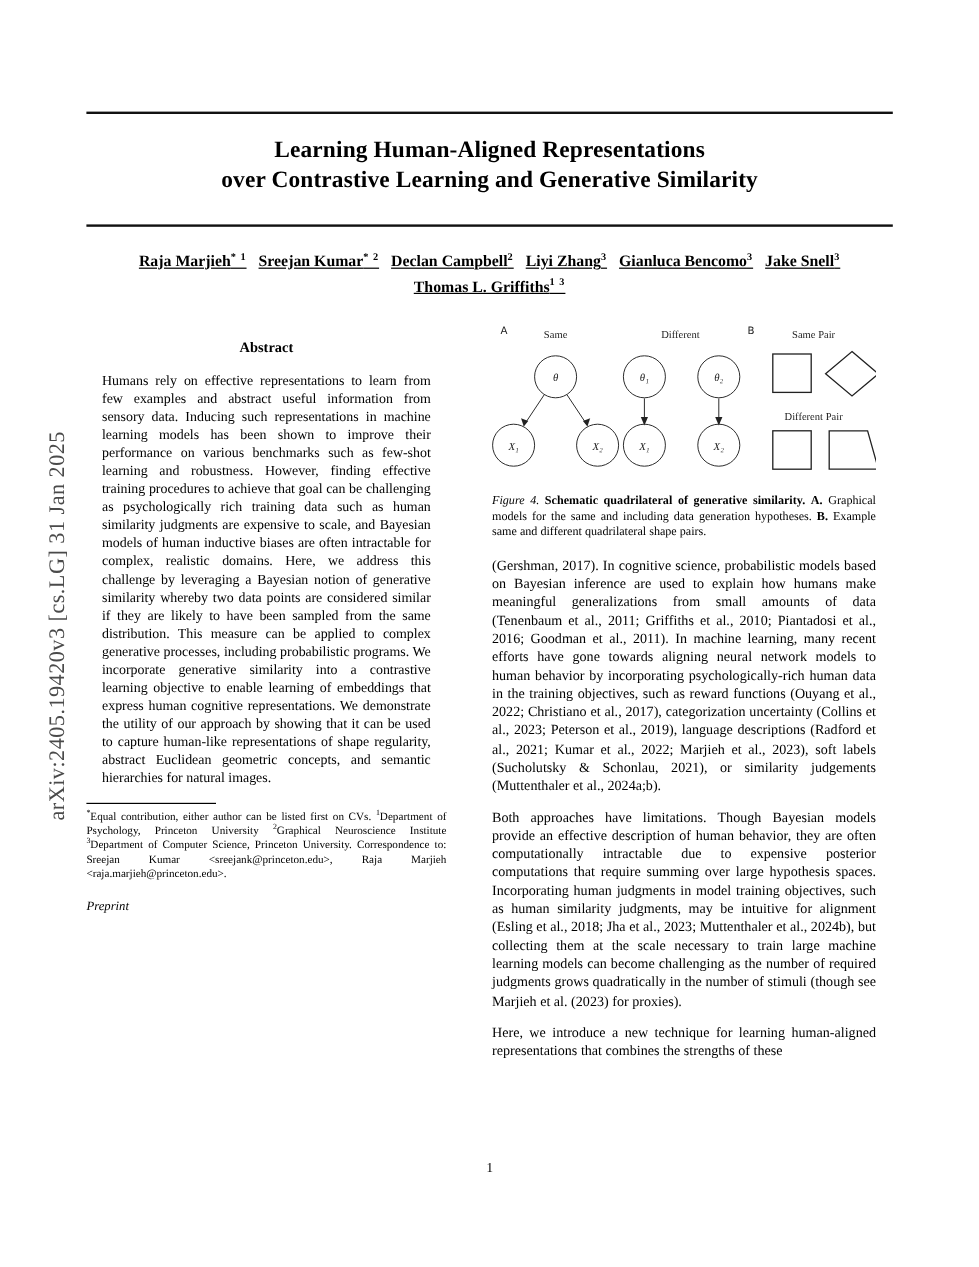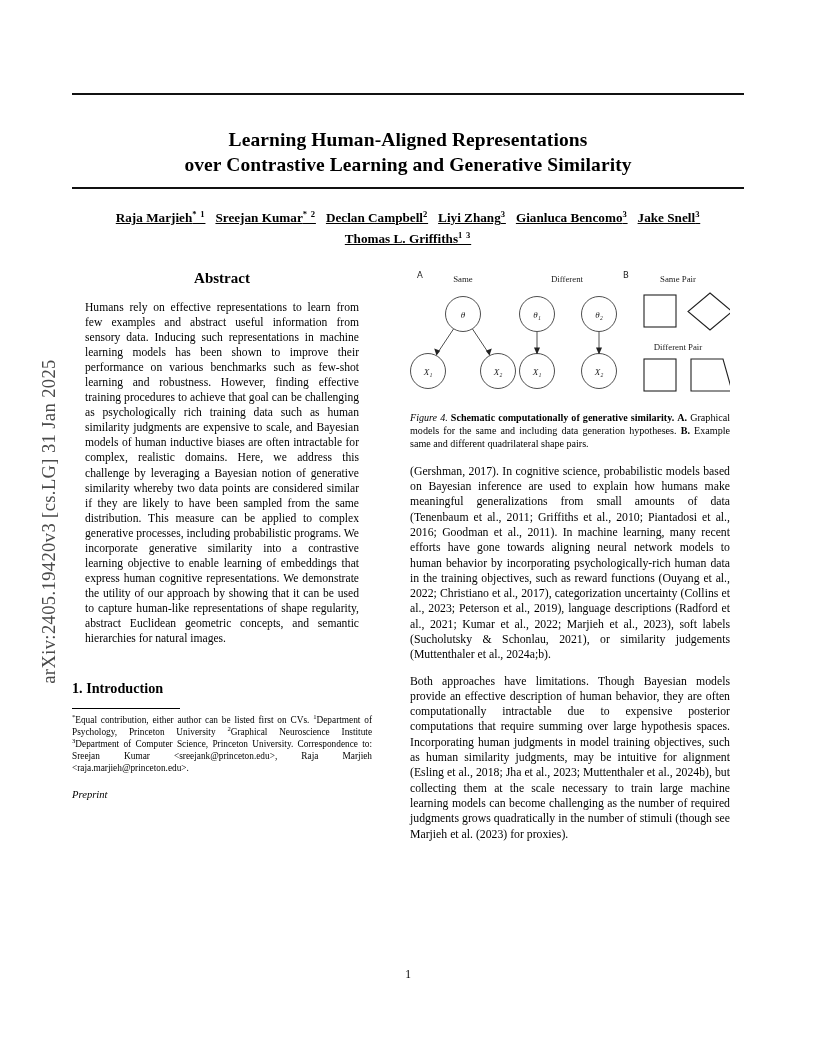--- a/index.html
+++ b/index.html
@@ -46,21 +46,21 @@
     position: absolute;
     left: 72px;
     top: 187px;
     width: 672px;
     height: 0;
     border-top: 2.2px solid #111;
   }
   .title {
     position: absolute;
     left: 72px;
-    top: 127px;
+    top: 113px;
     width: 672px;
     text-align: center;
     font-size: 19.5px;
     font-weight: bold;
     line-height: 25px;
     letter-spacing: 0.1px;
   }
   .title .line2 { display: block; }
 
   .authors {
@@ -91,23 +91,23 @@
   }
   .col-right {
     position: absolute;
     left: 410px;
     top: 266px;
     width: 320px;
   }
 
   .abstract-head {
     text-align: center;
-    font-size: 15px;
-    font-weight: bold;
-    margin: 4px 0 11px 0;
+    font-size: 12px;
+    font-weight: bold;
+    margin: 16px 0 11px 0;
   }
   .abstract-body {
     font-size: 11.6px;
     line-height: 15.05px;
     text-align: justify;
     text-justify: inter-word;
     hyphens: none;
     margin: 13px;
   }
 
@@ -191,21 +191,20 @@
   </div>
 
   <div class="authors">
     <span class="au"><span>Raja Marjieh</span><sup>* 1</sup></span><span class="au"><span>Sreejan Kumar</span><sup>* 2</sup></span><span class="au"><span>Declan Campbell</span><sup>2</sup></span><span class="au"><span>Liyi Zhang</span><sup>3</sup></span><span class="au"><span>Gianluca Bencomo</span><sup>3</sup></span><span class="au"><span>Jake Snell</span><sup>3</sup></span><br><span class="au"><span>Thomas L. Griffiths</span><sup>1 3</sup></span>
   </div>
 
   <div class="col-left">
     <div class="abstract-head">Abstract</div>
     <p class="abstract-body">Humans rely on effective representations to learn from few examples and abstract useful information from sensory data. Inducing such representations in machine learning models has been shown to improve their performance on various benchmarks such as few-shot learning and robustness. However, finding effective training procedures to achieve that goal can be challenging as psychologically rich training data such as human similarity judgments are expensive to scale, and Bayesian models of human inductive biases are often intractable for complex, realistic domains. Here, we address this challenge by leveraging a Bayesian notion of generative similarity whereby two data points are considered similar if they are likely to have been sampled from the same distribution. This measure can be applied to complex generative processes, including probabilistic programs. We incorporate generative similarity into a contrastive learning objective to enable learning of embeddings that express human cognitive representations. We demonstrate the utility of our approach by showing that it can be used to capture human-like representations of shape regularity, abstract Euclidean geometric concepts, and semantic hierarchies for natural images.</p>
 
-    <div class="section-head">1. Introduction</div>
 
     <div class="footnote-rule"></div>
     <p class="footnote">
       <sup>*</sup><span>Equal contribution, either author can be listed first on CVs.</span>
       <sup>1</sup><span>Department of Psychology, Princeton University</span>
       <sup>2</sup><span>Graphical Neuroscience Institute</span>
       <sup>3</sup><span>Department of Computer Science, Princeton University. Correspondence to: Sreejan Kumar &lt;sreejank@princeton.edu&gt;, Raja Marjieh &lt;raja.marjieh@princeton.edu&gt;.</span>
     </p>
     <div class="preprint">Preprint</div>
   </div>
@@ -261,26 +260,27 @@
 
           <rect x="234" y="93" width="32" height="32" stroke-width="1.1"></rect>
 
           <polygon points="281,93 313,93 322,125 281,125" stroke-width="1.1"></polygon>
         </g>
       </svg>
     </div>
 
     <p class="fig-caption">
       <span class="figlabel">Figure 4.</span>
-      <b>Schematic computationally of generative similarity.</b>
+      <b>Schematic quadrilateral of generative similarity.</b>
       <b>A.</b>
       <span>Graphical models for the same and including data generation hypotheses.</span>
       <b>B.</b>
       <span>Example same and different quadrilateral shape pairs.</span>
     </p>
 
     <p class="para">(Gershman, 2017). In cognitive science, probabilistic models based on Bayesian inference are used to explain how humans make meaningful generalizations from small amounts of data (Tenenbaum et al., 2011; Griffiths et al., 2010; Piantadosi et al., 2016; Goodman et al., 2011). In machine learning, many recent efforts have gone towards aligning neural network models to human behavior by incorporating psychologically-rich human data in the training objectives, such as reward functions (Ouyang et al., 2022; Christiano et al., 2017), categorization uncertainty (Collins et al., 2023; Peterson et al., 2019), language descriptions (Radford et al., 2021; Kumar et al., 2022; Marjieh et al., 2023), soft labels (Sucholutsky &amp; Schonlau, 2021), or similarity judgements (Muttenthaler et al., 2024a;b).</p>
     <p class="para">Both approaches have limitations. Though Bayesian models provide an effective description of human behavior, they are often computationally intractable due to expensive posterior computations that require summing over large hypothesis spaces. Incorporating human judgments in model training objectives, such as human similarity judgments, may be intuitive for alignment (Esling et al., 2018; Jha et al., 2023; Muttenthaler et al., 2024b), but collecting them at the scale necessary to train large machine learning models can become challenging as the number of required judgments grows quadratically in the number of stimuli (though see Marjieh et al. (2023) for proxies).</p>
+    <p class="para">Here, we introduce a new technique for learning human-aligned representations that combines the strengths of these</p>
   </div>
 
   <div class="page-number">1</div>
 
 </div>
 
 </body></html>

